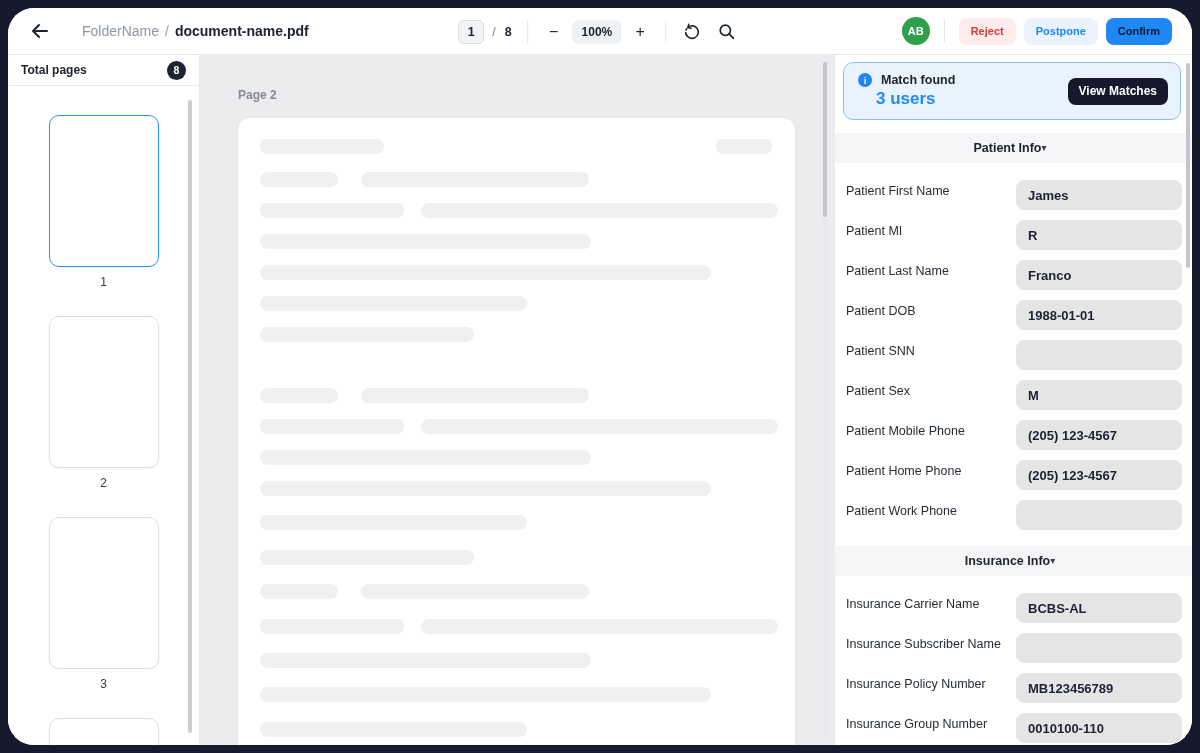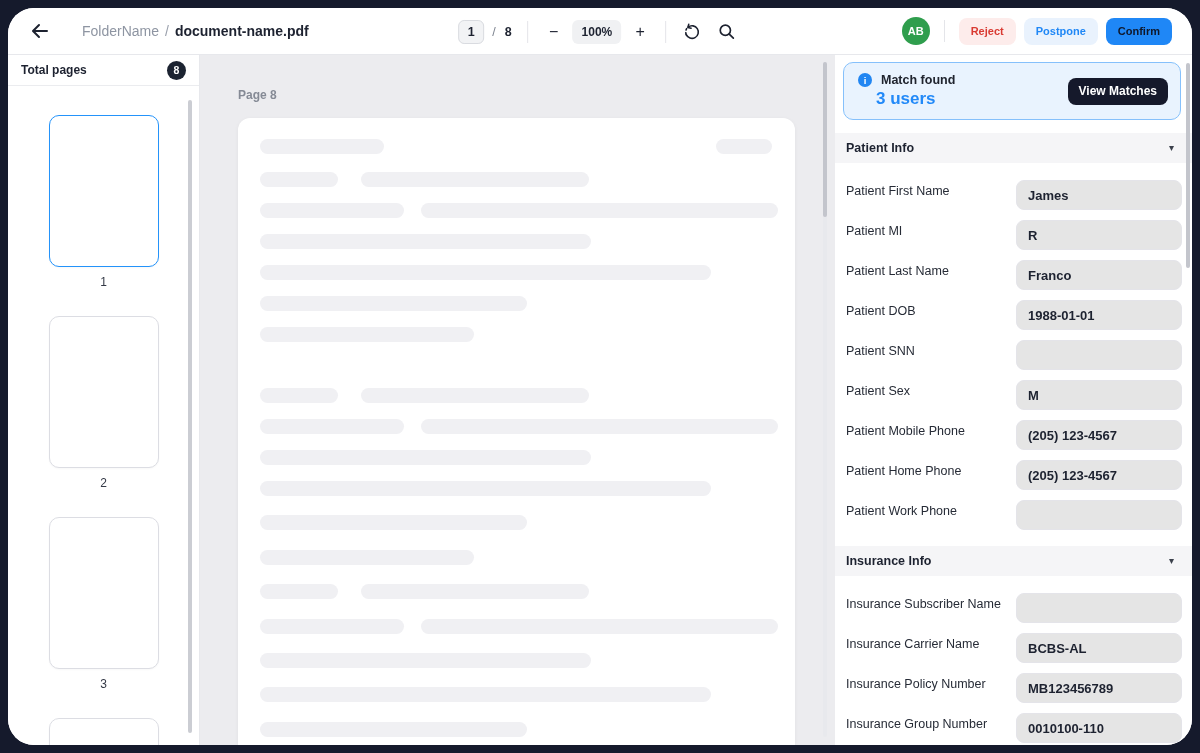--- a/index.html
+++ b/index.html
@@ -78,21 +78,21 @@
   .banner { margin:0 16px 13px 8px; width:338px; height:58px; background:#e9f3fe; border:1.5px solid #85c0fb;
     border-radius:10px; display:flex; align-items:center; padding:0 12px 0 14px; }
   .banner-title-row { display:flex; align-items:center; gap:9px; }
   .info-ic { width:14px; height:14px; border-radius:50%; background:#2186f2; color:#fff; font-size:9.5px;
     font-weight:700; display:inline-flex; align-items:center; justify-content:center; font-style:normal; }
   .banner-title { font-size:12.5px; font-weight:600; color:#20242e; }
   .banner-sub { margin-left:18px; margin-top:2px; font-size:17px; font-weight:600; color:#2289f8; }
   .banner-btn { margin-left:auto; height:27px; padding:0 11px; background:#15192b; color:#fff; border:none;
     border-radius:8px; font-family:"Liberation Sans",sans-serif; font-size:12px; font-weight:600; cursor:pointer; }
 
-  .sec-head { height:30px; background:#f5f5f7; display:flex; align-items:center; justify-content:space-between;
+  .sec-head { height:30px; background:#f5f5f7; display:flex; align-items:center; justify-content:center;
     padding:0 18px 0 11px; cursor:pointer; }
   .sec-title { font-size:12.5px; font-weight:700; color:#1d2230; }
   .sec-chev { font-size:10px; color:#3c414c; line-height:1; }
   .sec-fields { padding:13px 0 20px 0; }
   .field-row { height:30px; margin:0 0 10px 0; position:relative; }
   .field-row:last-child { margin-bottom:0; }
   .field-label { position:absolute; left:11px; top:50%; transform:translateY(-50%);
     font-size:12.5px; color:#262b36; }
   .field-input { position:absolute; left:181px; top:4px; width:166px; height:30px; background:#e5e5e5;
     border:1px solid #e4e4e9; border-radius:8px; padding:0 11px; font-family:"Liberation Sans",sans-serif;
@@ -170,21 +170,21 @@
             <div class="thumb-num">3</div>
           </div>
           <div class="thumb-item">
             <div class="thumb-card"></div>
           </div>
         </div>
       <div class="sb-scroll"></div>
     </aside>
 
     <section class="main">
-      <div class="page-label">Page 8</div>
+      <div class="page-label">Page 2</div>
       <div class="doc-card" id="doc">
           <div class="skel" style="left: 22px; top: 21px; width: 124px;"></div>
           <div class="skel" style="left: 478px; top: 21px; width: 56px;"></div>
           <div class="skel" style="left: 22px; top: 54px; width: 78px;"></div>
           <div class="skel" style="left: 123px; top: 54px; width: 228px;"></div>
           <div class="skel" style="left: 22px; top: 85px; width: 144px;"></div>
           <div class="skel" style="left: 183px; top: 85px; width: 357px;"></div>
           <div class="skel" style="left: 22px; top: 116px; width: 331px;"></div>
           <div class="skel" style="left: 22px; top: 147px; width: 451px;"></div>
           <div class="skel" style="left: 22px; top: 178px; width: 267px;"></div>
@@ -262,28 +262,28 @@
               <span class="field-label">Patient Work Phone</span>
               <input class="field-input" type="text" style="">
             </div>
           </div>
           <div class="sec-head">
             <span class="sec-title">Insurance Info</span>
             <span class="sec-chev">▾</span>
           </div>
           <div class="sec-fields">
             <div class="field-row">
+              <span class="field-label">Insurance Carrier Name</span>
+              <input class="field-input" type="text" value="BCBS-AL" style="">
+            </div>
+            <div class="field-row">
               <span class="field-label">Insurance Subscriber Name</span>
               <input class="field-input" type="text" style="">
             </div>
             <div class="field-row">
-              <span class="field-label">Insurance Carrier Name</span>
-              <input class="field-input" type="text" value="BCBS-AL" style="">
-            </div>
-            <div class="field-row">
               <span class="field-label">Insurance Policy Number</span>
               <input class="field-input" type="text" value="MB123456789" style="">
             </div>
             <div class="field-row">
               <span class="field-label">Insurance Group Number</span>
               <input class="field-input" type="text" value="0010100-110" style="">
             </div>
           </div>
         </div>
       <div class="panel-scroll"></div>

